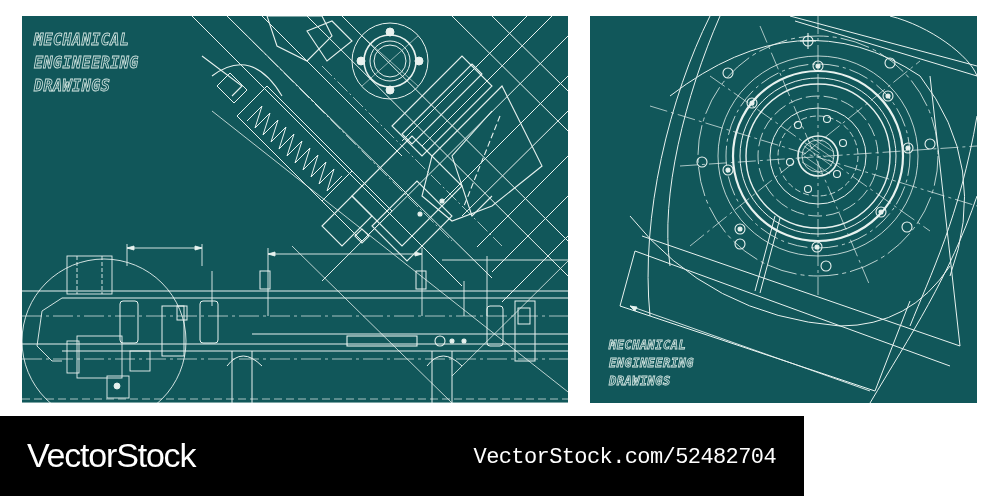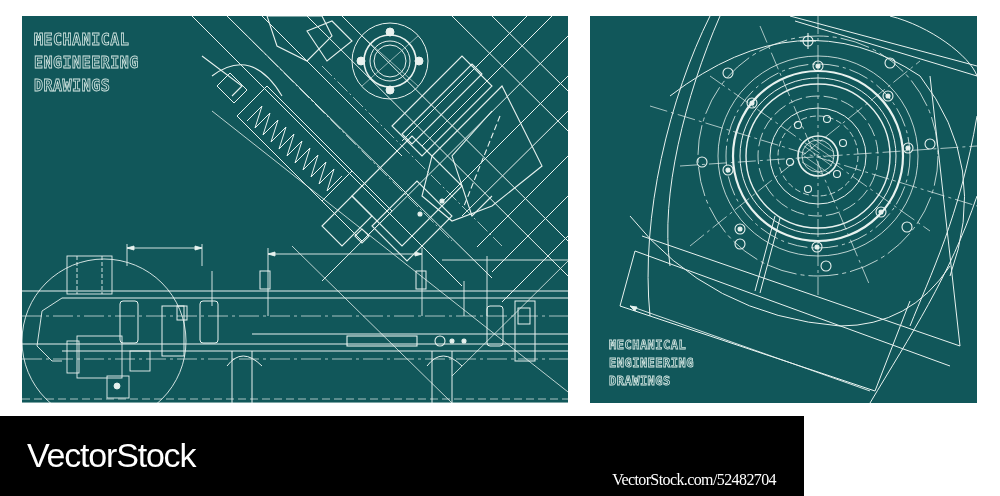--- a/index.html
+++ b/index.html
@@ -15,39 +15,40 @@
   #panel-right { left: 590px; top: 16px; width: 387px; height: 387px; }
   .panel svg { position: absolute; left: 0; top: 0; }
   .title {
     position: absolute;
     font-family: "DejaVu Sans Mono", monospace;
     font-weight: bold;
     color: transparent;
     -webkit-text-stroke: 0.8px #cfe3df;
     letter-spacing: 0.5px;
     line-height: 1;
+    font-style: italic;
   }
   .title div { white-space: nowrap; }
   #title-left { left: 12px; top: 17px; font-size: 15px; }
   #title-left div { height: 23px; }
   #title-right { left: 19px; top: 323px; font-size: 12px; }
   #title-right div { height: 18px; }
   .footer {
     position: absolute; left: 0; top: 416px; width: 804px; height: 80px;
     background: #000000; color: #ffffff;
   }
   .brand {
     position: absolute; left: 27px; top: 20px;
     font-family: "Liberation Sans", sans-serif;
     font-size: 34px; letter-spacing: -1.2px; color: #ffffff;
   }
   .stock-id {
     position: absolute; right: 28px; top: 29px;
-    font-family: Liberation Serif, serif;
-    font-size: 16px; letter-spacing: -0.6px; color: #ffffff; margin-top: 26px;
+    font-family: Liberation Mono, monospace;
+    font-size: 22px; letter-spacing: -0.6px; color: #ffffff;
   }
 </style>
 </head>
 <body>
 
 <div class="panel" id="panel-left">
   <svg width="546" height="387" viewBox="0 0 546 387" fill="none" stroke="#e8f2ef" stroke-width="1">
 
     <g stroke-width="1">
       <line x1="170" y1="0" x2="440" y2="270"></line>

